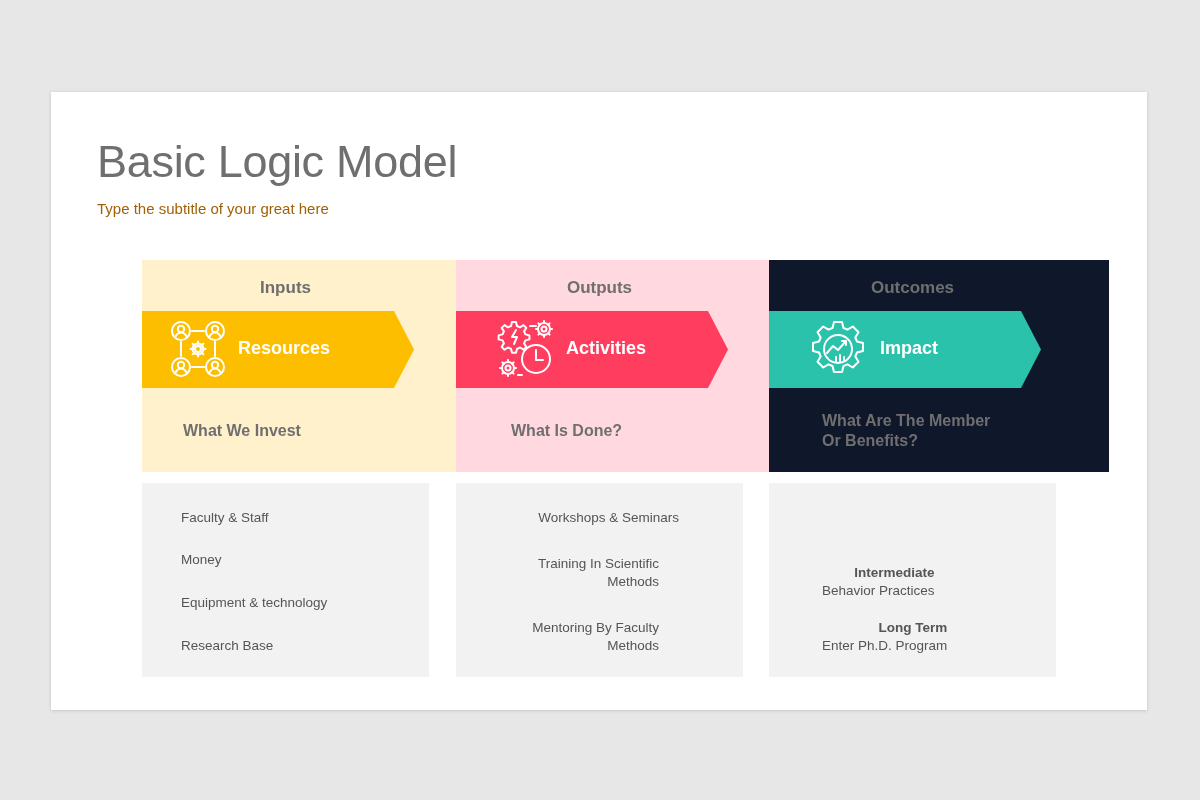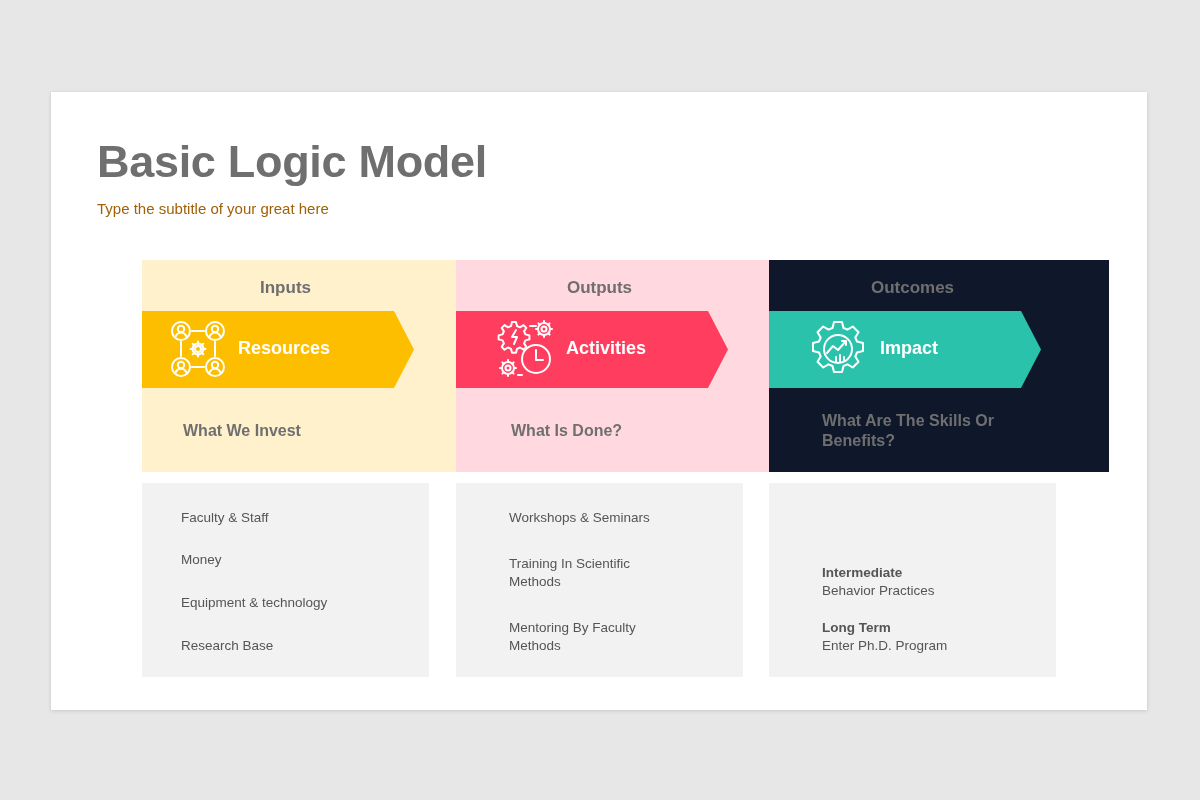--- a/index.html
+++ b/index.html
@@ -14,21 +14,21 @@
       left: 51px; top: 92px;
       width: 1096px; height: 618px;
       background: #ffffff;
       box-shadow: 0 1px 4px rgba(0,0,0,0.12), 0 0 1px rgba(0,0,0,0.08);
     }
     .title {
       position: absolute;
       left: 46px; top: 44px;
       font-size: 45px;
       color: #6f6f6f;
-      font-weight: bold;
+      font-weight: normal;
       letter-spacing: -0.3px;
       white-space: nowrap;
     }
     .subtitle {
       position: absolute;
       left: 46px; top: 108px;
       font-size: 15px;
       color: #a16207;
       white-space: nowrap;
     }
@@ -83,20 +83,21 @@
       position: absolute;
       left: 0; top: 223px;
       width: 287px; height: 194px;
       background: #f2f2f2;
     }
     .item {
       position: absolute;
       font-size: 13.5px;
       color: #555555;
       line-height: 18px;
+      text-align: right;
     }
     .item-title {
       font-weight: bold;
       color: #555555;
       display: block;
     }
     .item-text { display: block; }
   </style>
 </head>
 <body>
@@ -197,21 +198,21 @@
           <svg viewBox="0 0 60 60" fill="none" stroke="#ffffff" stroke-width="2" stroke-linecap="round" stroke-linejoin="round">
             <path d="M26 3h8l1.5 6 4 1.7 5.3-3.2 5.7 5.7-3.2 5.3 1.7 4 6 1.5v8l-6 1.5-1.7 4 3.2 5.3-5.7 5.7-5.3-3.2-4 1.7-1.5 6h-8l-1.5-6-4-1.7-5.3 3.2-5.7-5.7 3.2-5.3-1.7-4-6-1.5v-8l6-1.5 1.7-4-3.2-5.3 5.7-5.7 5.3 3.2 4-1.7z"></path>
             <circle cx="30" cy="30" r="14"></circle>
             <path d="M19 34l6-7 5 4 8-9"></path>
             <path d="M34 22h4v4"></path>
             <path d="M28 43v-5M32 43v-7M36 42v-4"></path>
           </svg>
         </span>
         <span class="arrow-label" style="left:111px;">Impact</span>
       </div>
-      <div class="question" style="left:53px; top:151px; width:190px;">What Are The Skills Or Benefits?</div>
+      <div class="question" style="left:53px; top:151px; width:190px;">What Are The Member Or Benefits?</div>
     </div>
     <div class="bottom-panel">
       <div class="item" style="left:53px; top:136px;">
         <span class="item-title">Long Term</span>
         <span class="item-text">Enter Ph.D. Program</span>
       </div>
       <div class="item" style="left:53px; top:81px;">
         <span class="item-title">Intermediate</span>
         <span class="item-text">Behavior Practices</span>
       </div>

